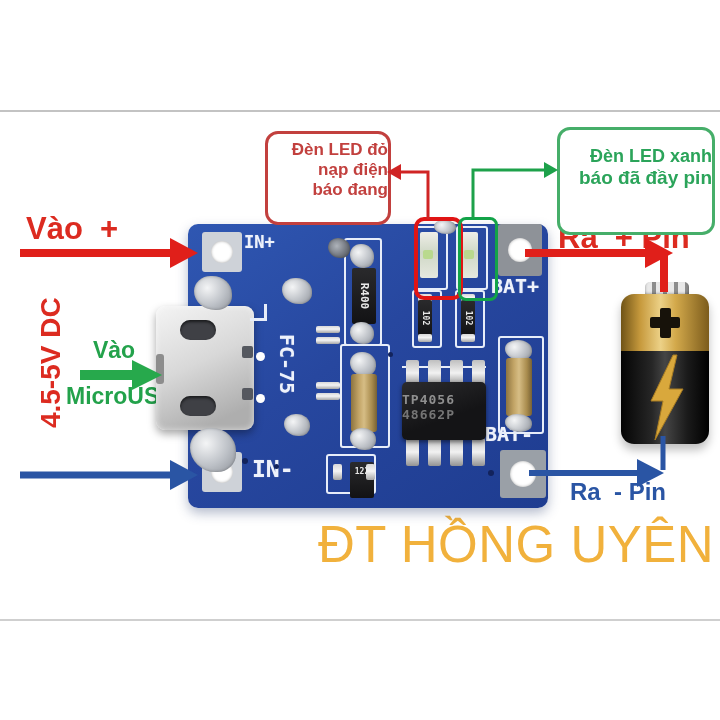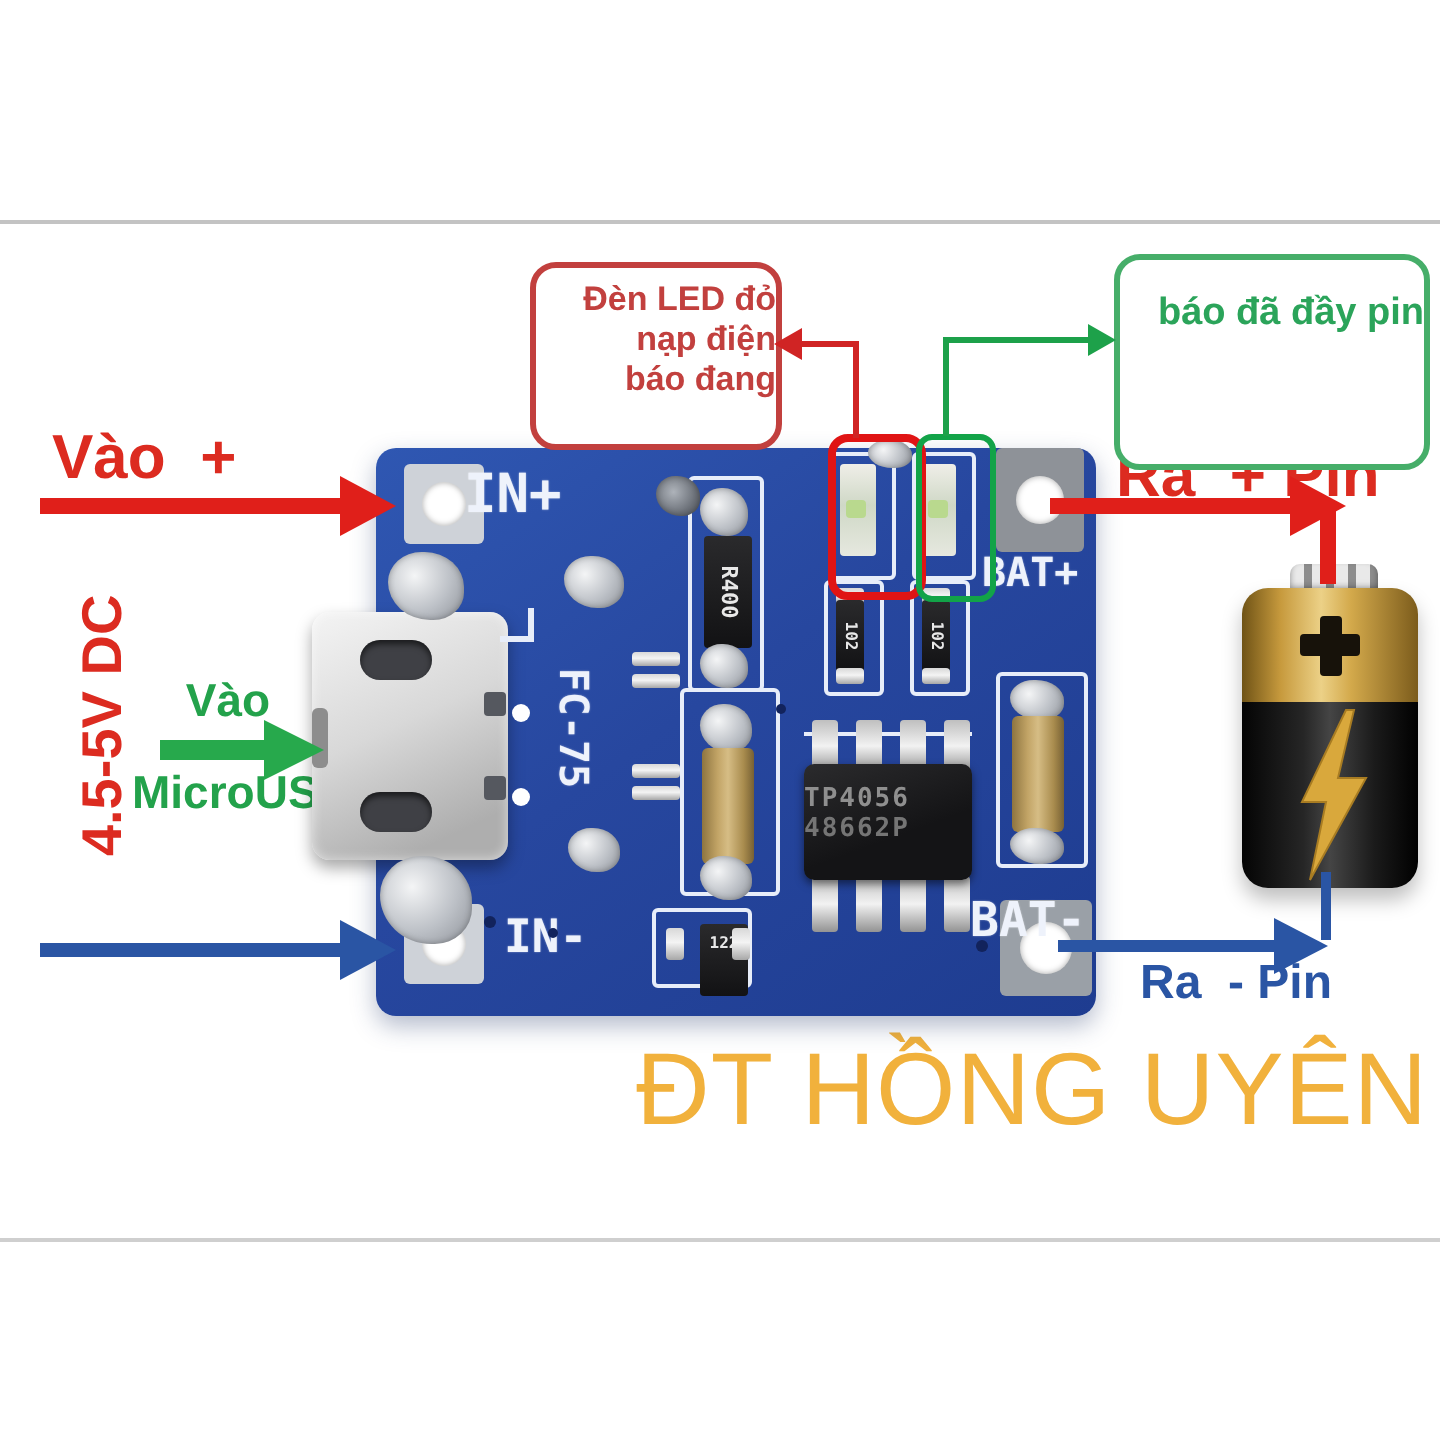--- a/index.html
+++ b/index.html
@@ -85,42 +85,43 @@
 
   <div class="lbl red" style="left:558px;top:222px;font-size:31px;">Ra  + Pin</div>
   <div class="lbl blue" style="left:570px;top:479px;font-size:24px;">Ra  - Pin</div>
 
   <div class="callout red-box" style="left:265px;top:131px;width:120px;height:82px;padding-top:6px;">
     <div style="font-size:17px;">Đèn LED đỏ</div>
     <div style="font-size:17px;">nạp điện</div>
     <div style="font-size:17px;">báo đang</div>
   </div>
   <div class="callout green-box" style="left:557px;top:127px;width:152px;height:86px;padding-top:16px;">
+    <div style="font-size:18px;">Đèn LED xanh</div>
     <div style="font-size:19px;">báo đã đầy pin</div>
   </div>
 
   <div class="pcb">
 
     <div class="pad" style="left:14px;top:8px;width:40px;height:40px;background:#ced2d8;">
       <div class="hole" style="left:9px;top:9px;width:22px;height:22px;"></div>
     </div>
     <div class="pad" style="left:310px;top:0px;width:44px;height:52px;background:#8e9298;">
       <div class="hole" style="left:10px;top:14px;width:24px;height:24px;"></div>
     </div>
     <div class="pad" style="left:14px;top:228px;width:40px;height:40px;background:#ced2d8;">
       <div class="hole" style="left:9px;top:9px;width:22px;height:22px;"></div>
     </div>
     <div class="pad" style="left:312px;top:226px;width:46px;height:48px;background:#9aa0a7;">
       <div class="hole" style="left:10px;top:11px;width:26px;height:26px;"></div>
     </div>
 
-    <div class="silk" style="left:44px;top:10px;font-size:27px;">IN+</div>
+    <div class="silk" style="left:56px;top:10px;font-size:17px;">IN+</div>
     <div class="silk" style="left:303px;top:52px;font-size:20px;">BAT+</div>
     <div class="silk" style="left:64px;top:234px;font-size:23px;">IN-</div>
-    <div class="silk" style="left:297px;top:200px;font-size:24px;margin-top:24px;">BAT-</div>
+    <div class="silk" style="left:297px;top:200px;font-size:20px;">BAT-</div>
     <div class="silk rot90" style="left:57px;top:128px;width:80px;height:24px;font-size:20px;text-align:center;">FC-75</div>
 
     <div class="sk" style="left:156px;top:14px;width:34px;height:104px;"></div>
     <div class="blob" style="left:162px;top:20px;width:24px;height:24px;"></div>
     <div class="comp-black" style="left:164px;top:44px;width:24px;height:56px;">
       <div class="vtxt rot90" style="left:-16px;top:16px;width:56px;height:24px;font-size:11px;line-height:24px;">R400</div>
     </div>
     <div class="blob" style="left:162px;top:98px;width:24px;height:22px;"></div>
 
     <div class="sk" style="left:226px;top:2px;width:30px;height:60px;"></div>

